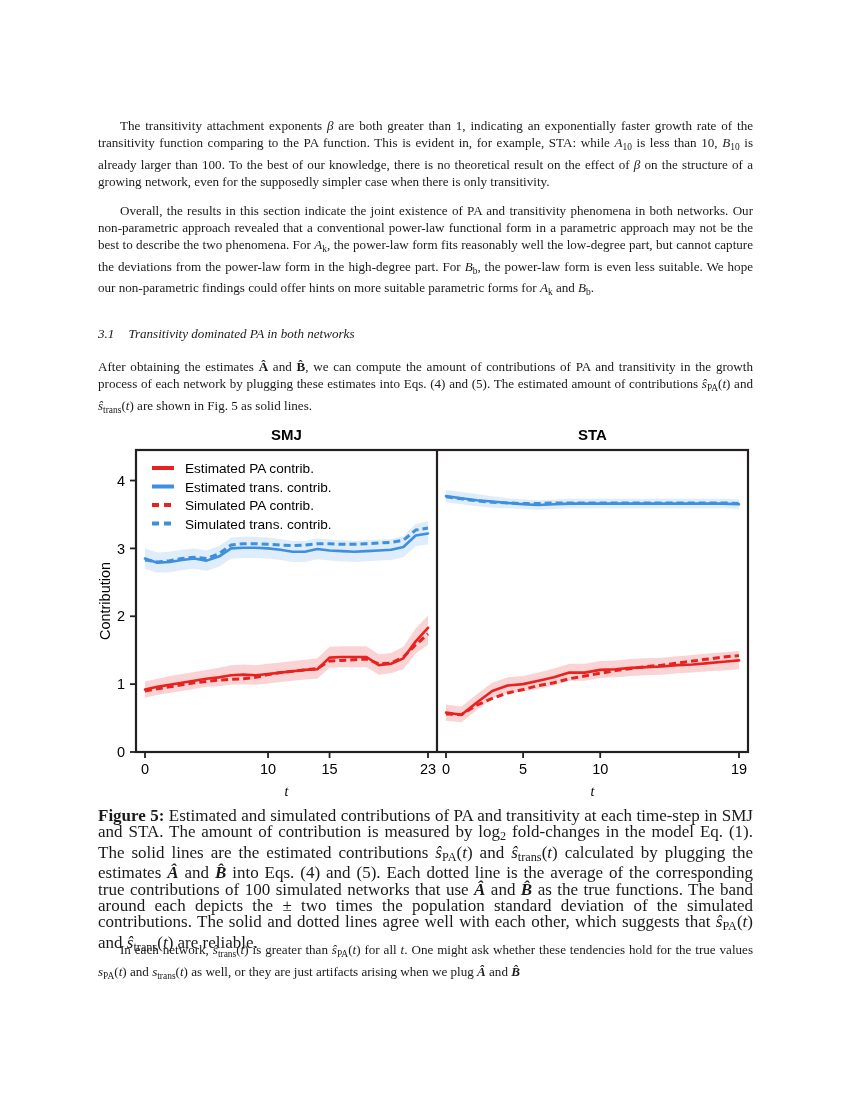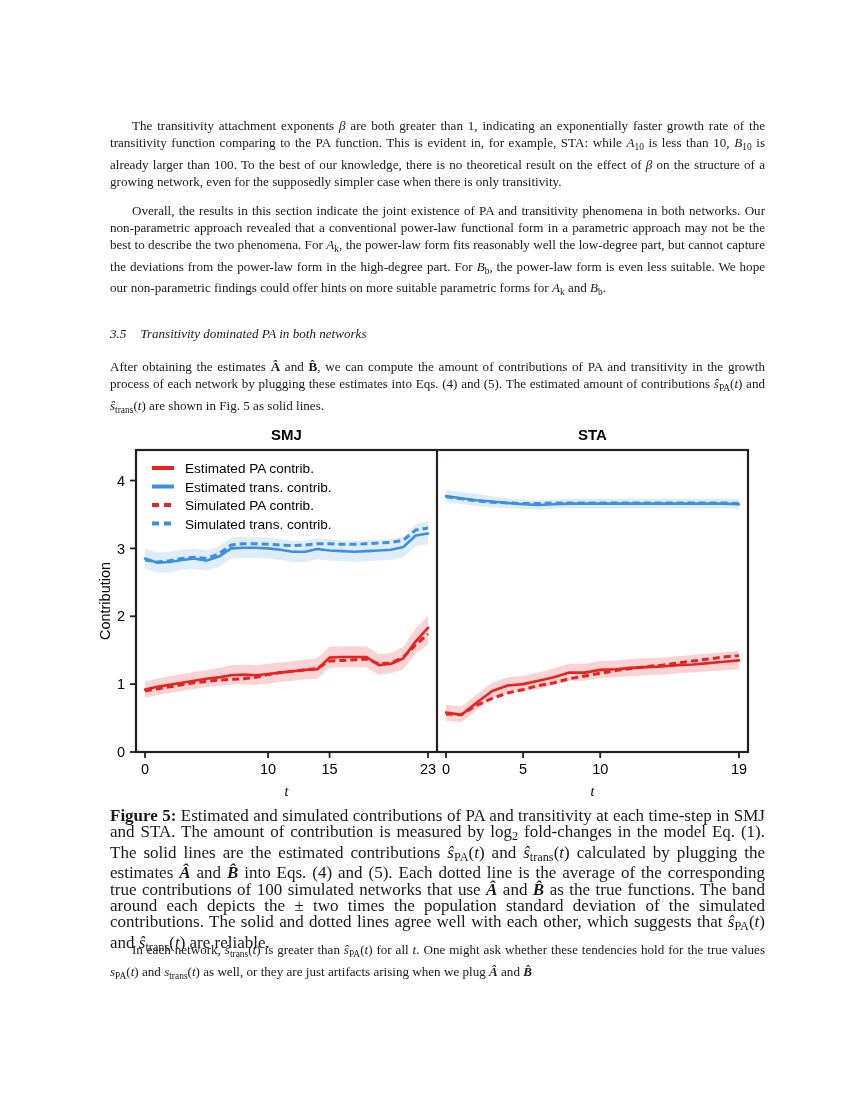--- a/index.html
+++ b/index.html
@@ -11,21 +11,21 @@
     width: 850px;
     height: 1100px;
     position: relative;
     font-family: "Liberation Serif", "DejaVu Serif", serif;
     color: #1a1a1a;
     overflow: hidden;
   }
 
   .page {
     position: absolute;
-    left: 12px; top: 0;
+    left: 0; top: 0;
     width: 788px;
     height: 1100px;
     text-decoration: underline;
   }
 
   .body-col {
     position: absolute;
     left: 98px;
     width: 655px;
   }
@@ -114,21 +114,21 @@
   <div class="body-col" style="top:117px;">
     <p class="para indent">The transitivity attachment exponents <span class="mi">β</span> are both greater than 1, indicating an exponentially faster growth rate of the transitivity function comparing to the PA function. This is evident in, for example, STA: while <span class="mi">A</span><span class="sub">10</span> is less than 10, <span class="mi">B</span><span class="sub">10</span> is already larger than 100. To the best of our knowledge, there is no theoretical result on the effect of <span class="mi">β</span> on the structure of a growing network, even for the supposedly simpler case when there is only transitivity.</p>
   </div>
 
   <div class="body-col" style="top:202px;">
     <p class="para indent">Overall, the results in this section indicate the joint existence of PA and transitivity phenomena in both networks. Our non-parametric approach revealed that a conventional power-law functional form in a parametric approach may not be the best to describe the two phenomena. For <span class="mi">A</span><span class="sub">k</span>, the power-law form fits reasonably well the low-degree part, but cannot capture the deviations from the power-law form in the high-degree part. For <span class="mi">B</span><span class="sub">b</span>, the power-law form is even less suitable. We hope our non-parametric findings could offer hints on more suitable parametric forms for <span class="mi">A</span><span class="sub">k</span> and <span class="mi">B</span><span class="sub">b</span>.</p>
   </div>
 
   <div class="body-col" style="top:326px;">
     <div class="sec-head">
-      <span class="num">3.5</span><span>Transitivity dominated PA in both networks</span>
+      <span class="num">3.1</span><span>Transitivity dominated PA in both networks</span>
     </div>
   </div>
 
   <div class="body-col" style="top:358px;">
     <p class="para">After obtaining the estimates <b>Â</b> and <b>B̂</b>, we can compute the amount of contributions of PA and transitivity in the growth process of each network by plugging these estimates into Eqs. (4) and (5). The estimated amount of contributions <span class="mi">ŝ</span><span class="sub">PA</span>(<span class="mi">t</span>) and <span class="mi">ŝ</span><span class="sub">trans</span>(<span class="mi">t</span>) are shown in Fig. 5 as solid lines.</p>
   </div>
 
   <div class="body-col" style="top:808px;">
     <p class="caption"><b>Figure 5:</b> Estimated and simulated contributions of PA and transitivity at each time-step in SMJ and STA. The amount of contribution is measured by log<span class="sub">2</span> fold-changes in the model Eq. (1). The solid lines are the estimated contributions <span class="mi">ŝ</span><span class="sub">PA</span>(<span class="mi">t</span>) and <span class="mi">ŝ</span><span class="sub">trans</span>(<span class="mi">t</span>) calculated by plugging the estimates <span class="bmath">Â</span> and <span class="bmath">B̂</span> into Eqs. (4) and (5). Each dotted line is the average of the corresponding true contributions of 100 simulated networks that use <span class="bmath">Â</span> and <span class="bmath">B̂</span> as the true functions. The band around each depicts the ± two times the population standard deviation of the simulated contributions. The solid and dotted lines agree well with each other, which suggests that <span class="mi">ŝ</span><span class="sub">PA</span>(<span class="mi">t</span>) and <span class="mi">ŝ</span><span class="sub">trans</span>(<span class="mi">t</span>) are reliable.</p>
   </div>

